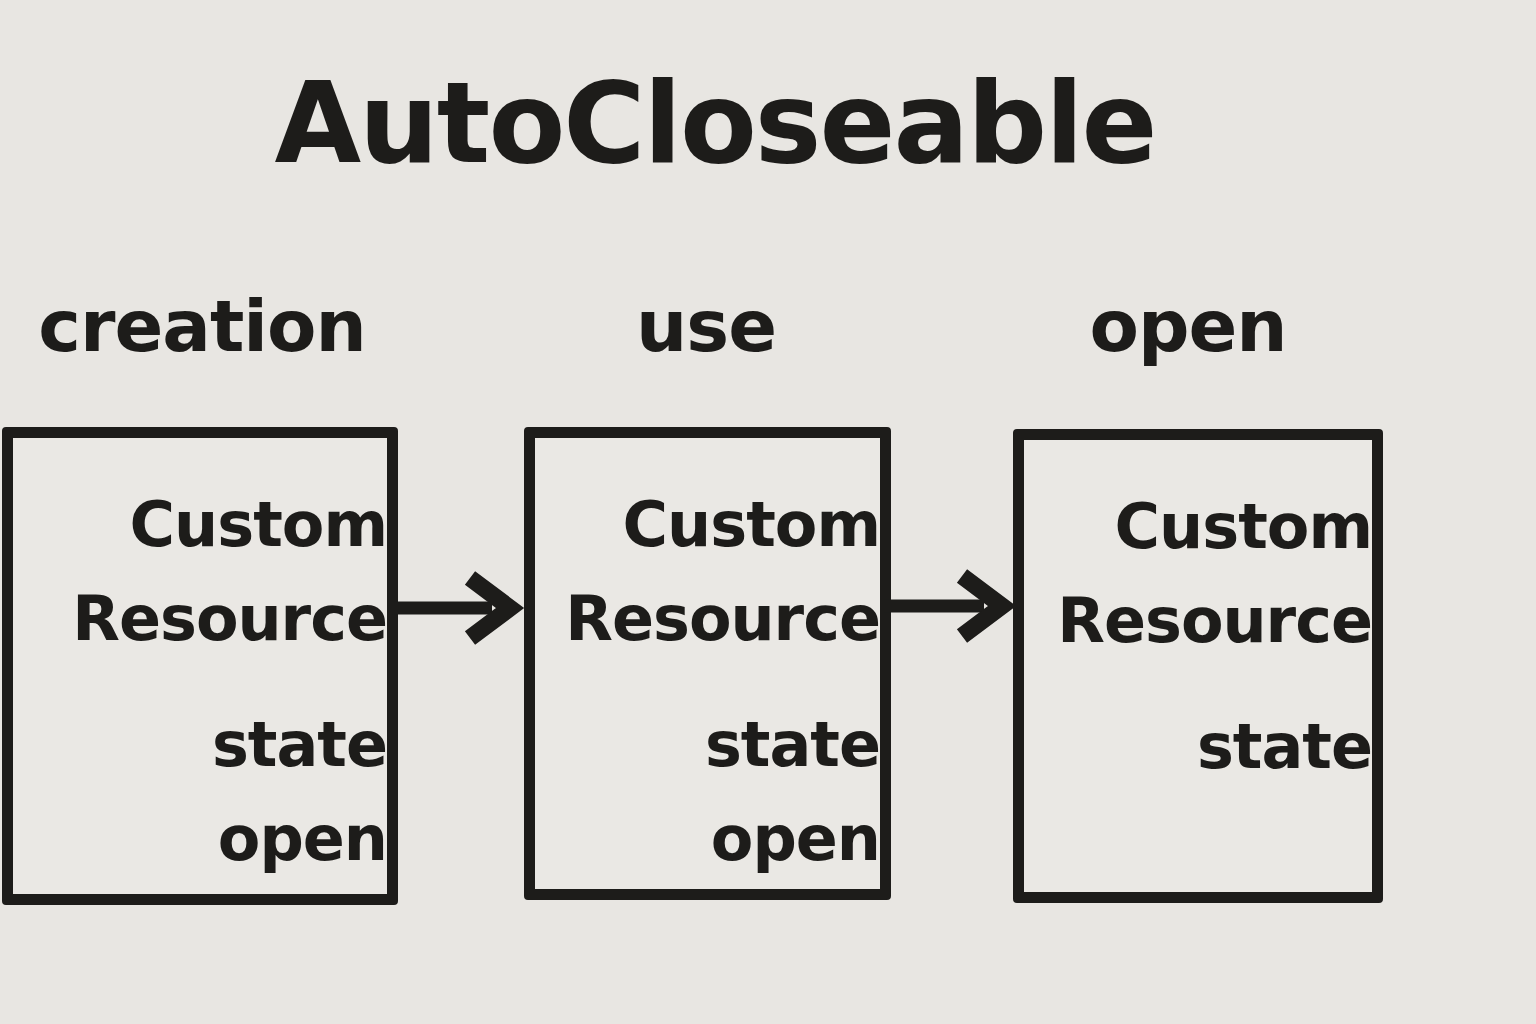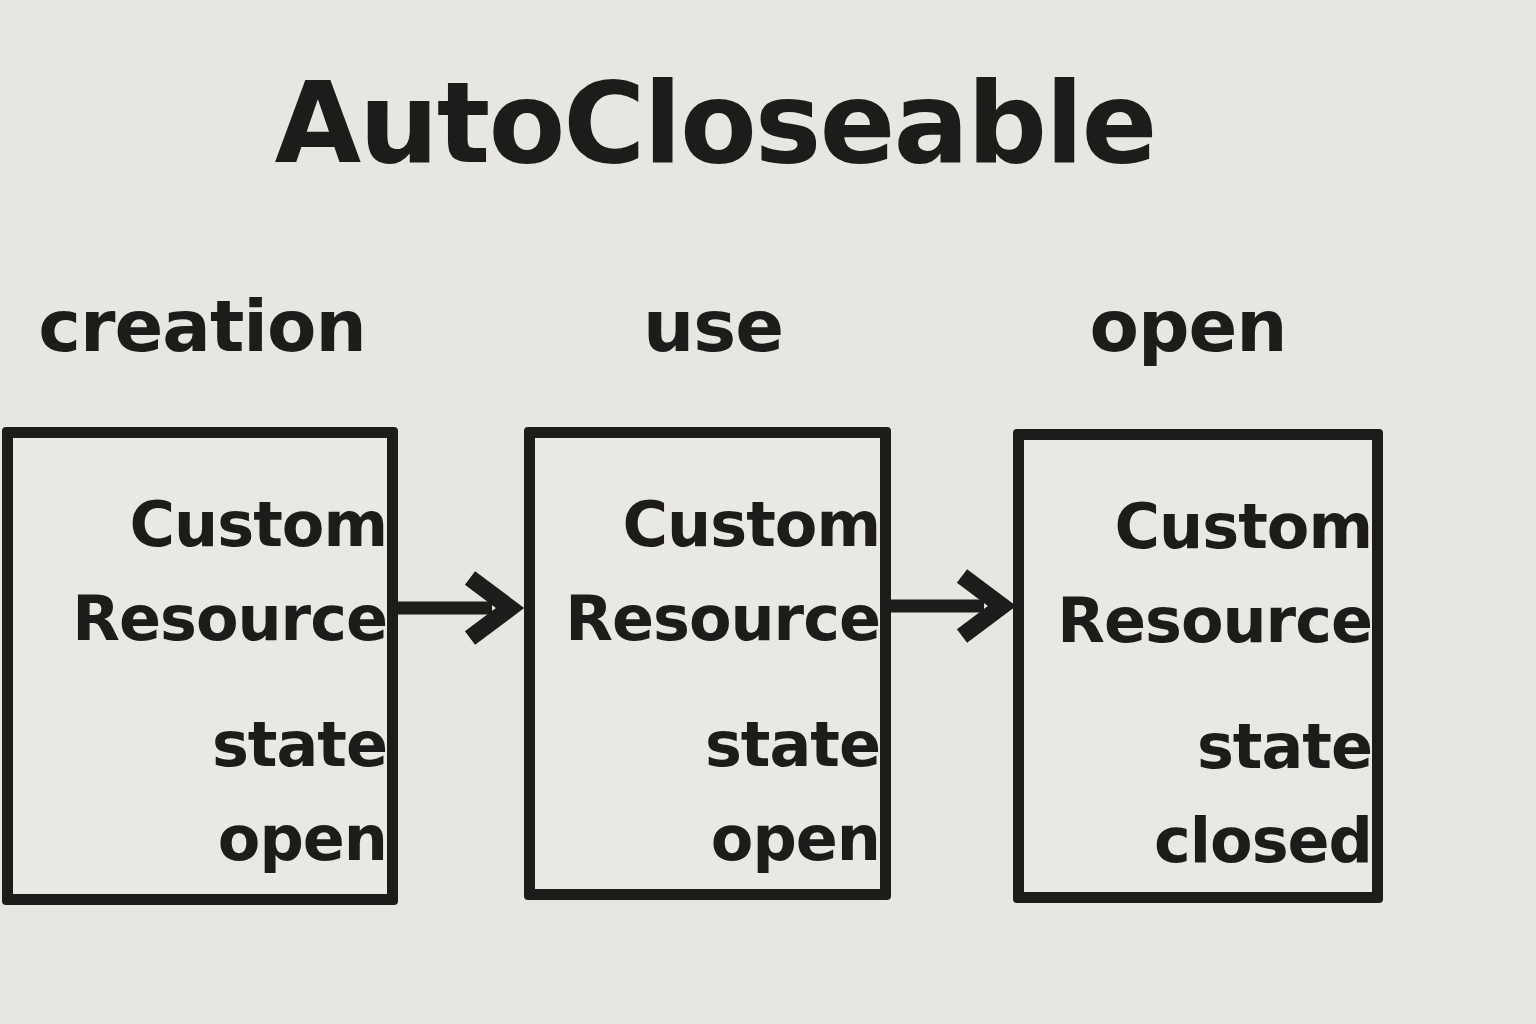--- a/index.html
+++ b/index.html
@@ -32,21 +32,21 @@
     position:absolute;
     top:284px;
     transform:translateX(-50%);
     font-size:72px;
     font-weight:700;
     letter-spacing:-1px;
     color:var(--ink);
     white-space:nowrap;
   }
   .phase-label.creation{left:202px;}
-  .phase-label.use{left:706px;margin-left:7px;}
+  .phase-label.use{left:706px;}
   .phase-label.close{left:1188px;}
   .resource-box{
     position:absolute;
     border:11px solid var(--ink);
     border-radius:4px;
     background:var(--box-fill);
     display:flex;
     flex-direction:column;
     align-items:flex-end;
     padding-top:40px;
@@ -107,16 +107,15 @@
   <svg class="arrow a2" width="140" height="88" viewBox="0 0 140 88">
     <line x1="0" y1="44" x2="100" y2="44"></line>
     <polyline points="78,14 118,44 78,74"></polyline>
   </svg>
 
   <div class="resource-box b3">
     <div class="box-line">Custom</div>
     <div class="box-line">Resource</div>
     <div class="state-gap"></div>
     <div class="box-line">state</div>
-    <div class="box-line">closed</div>
   </div>
 
 </div>
 
 </body></html>

